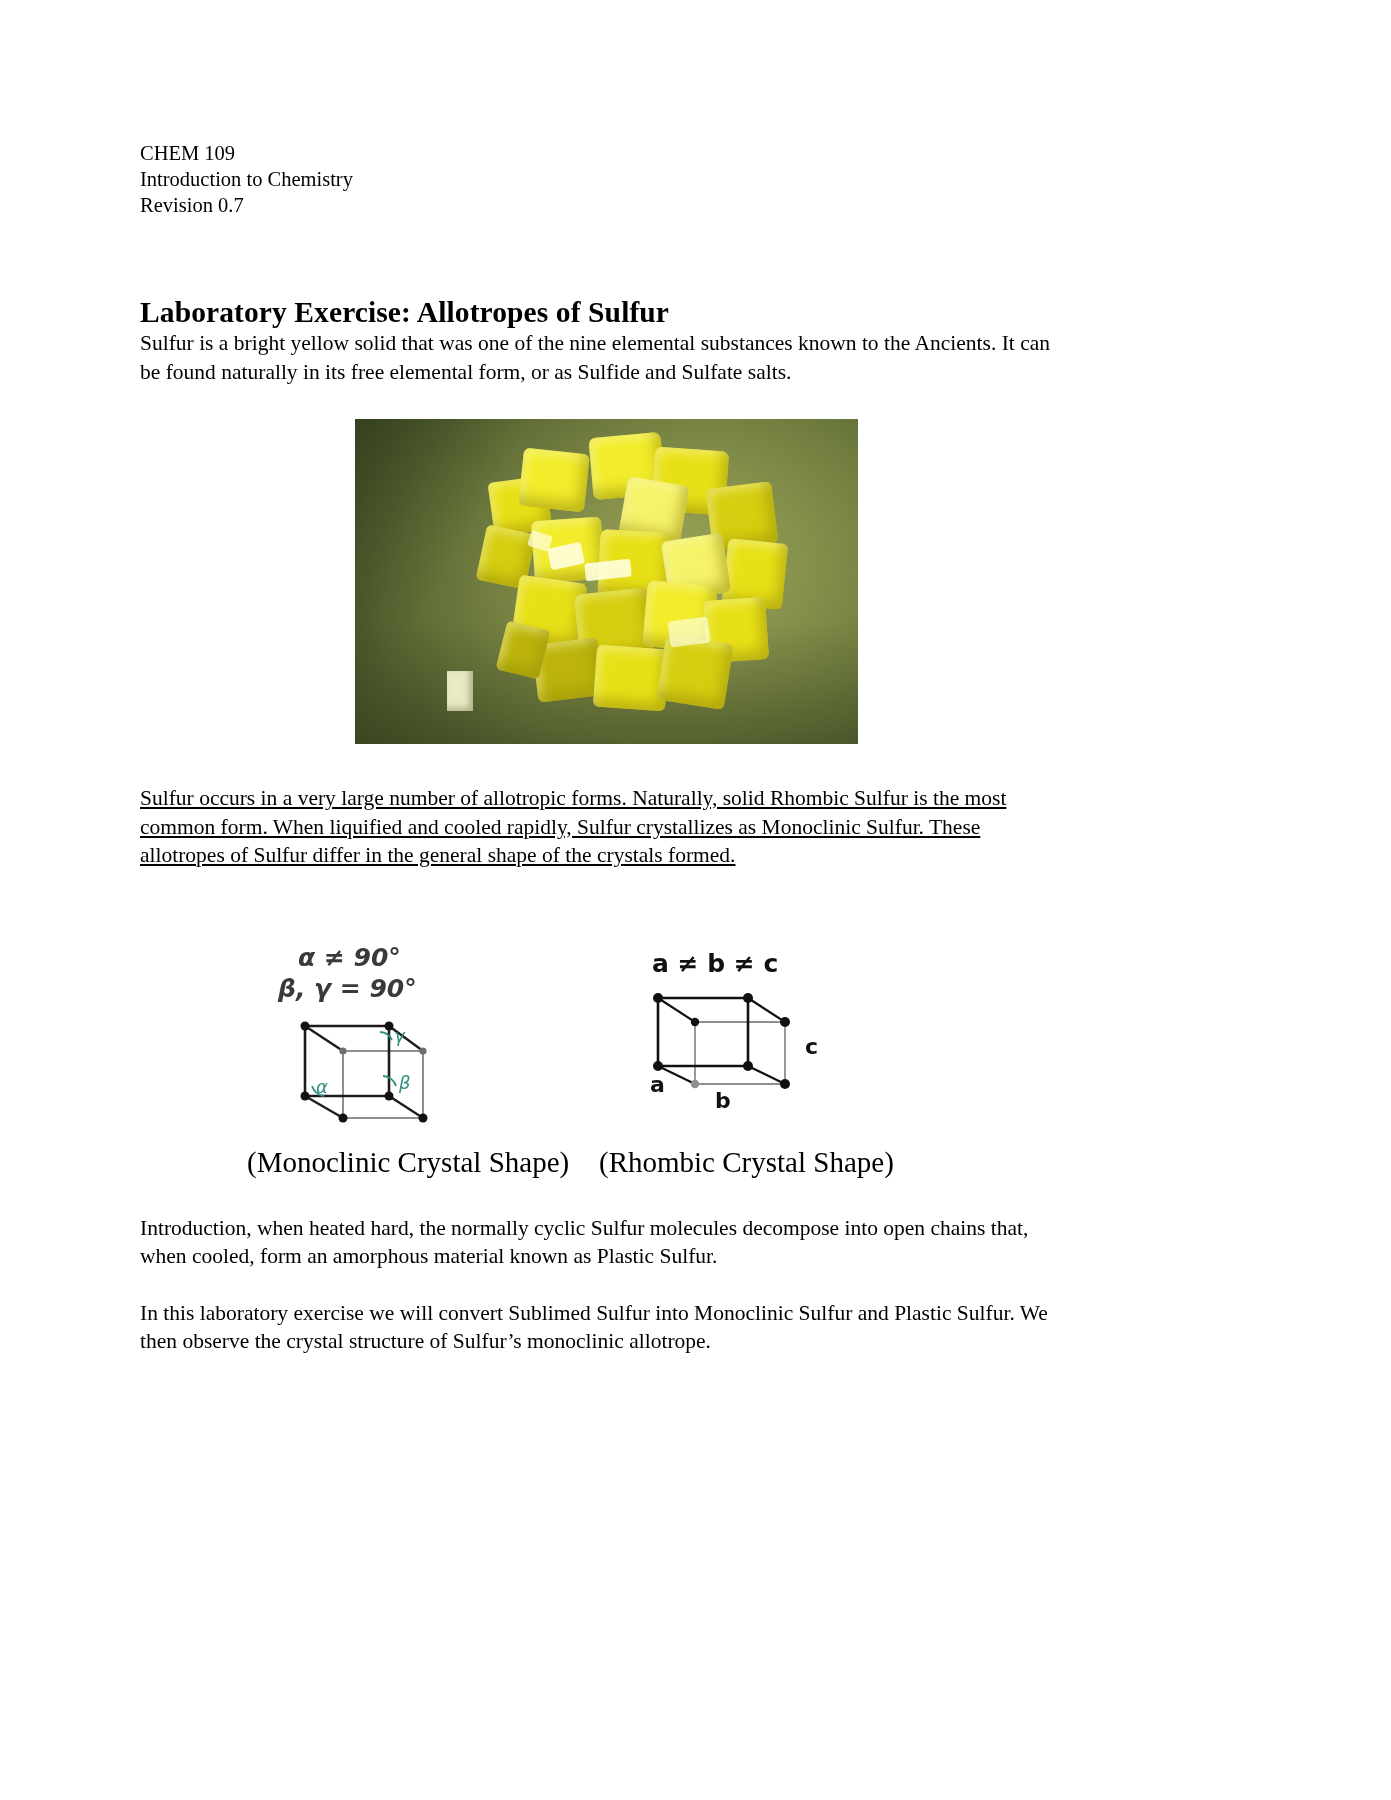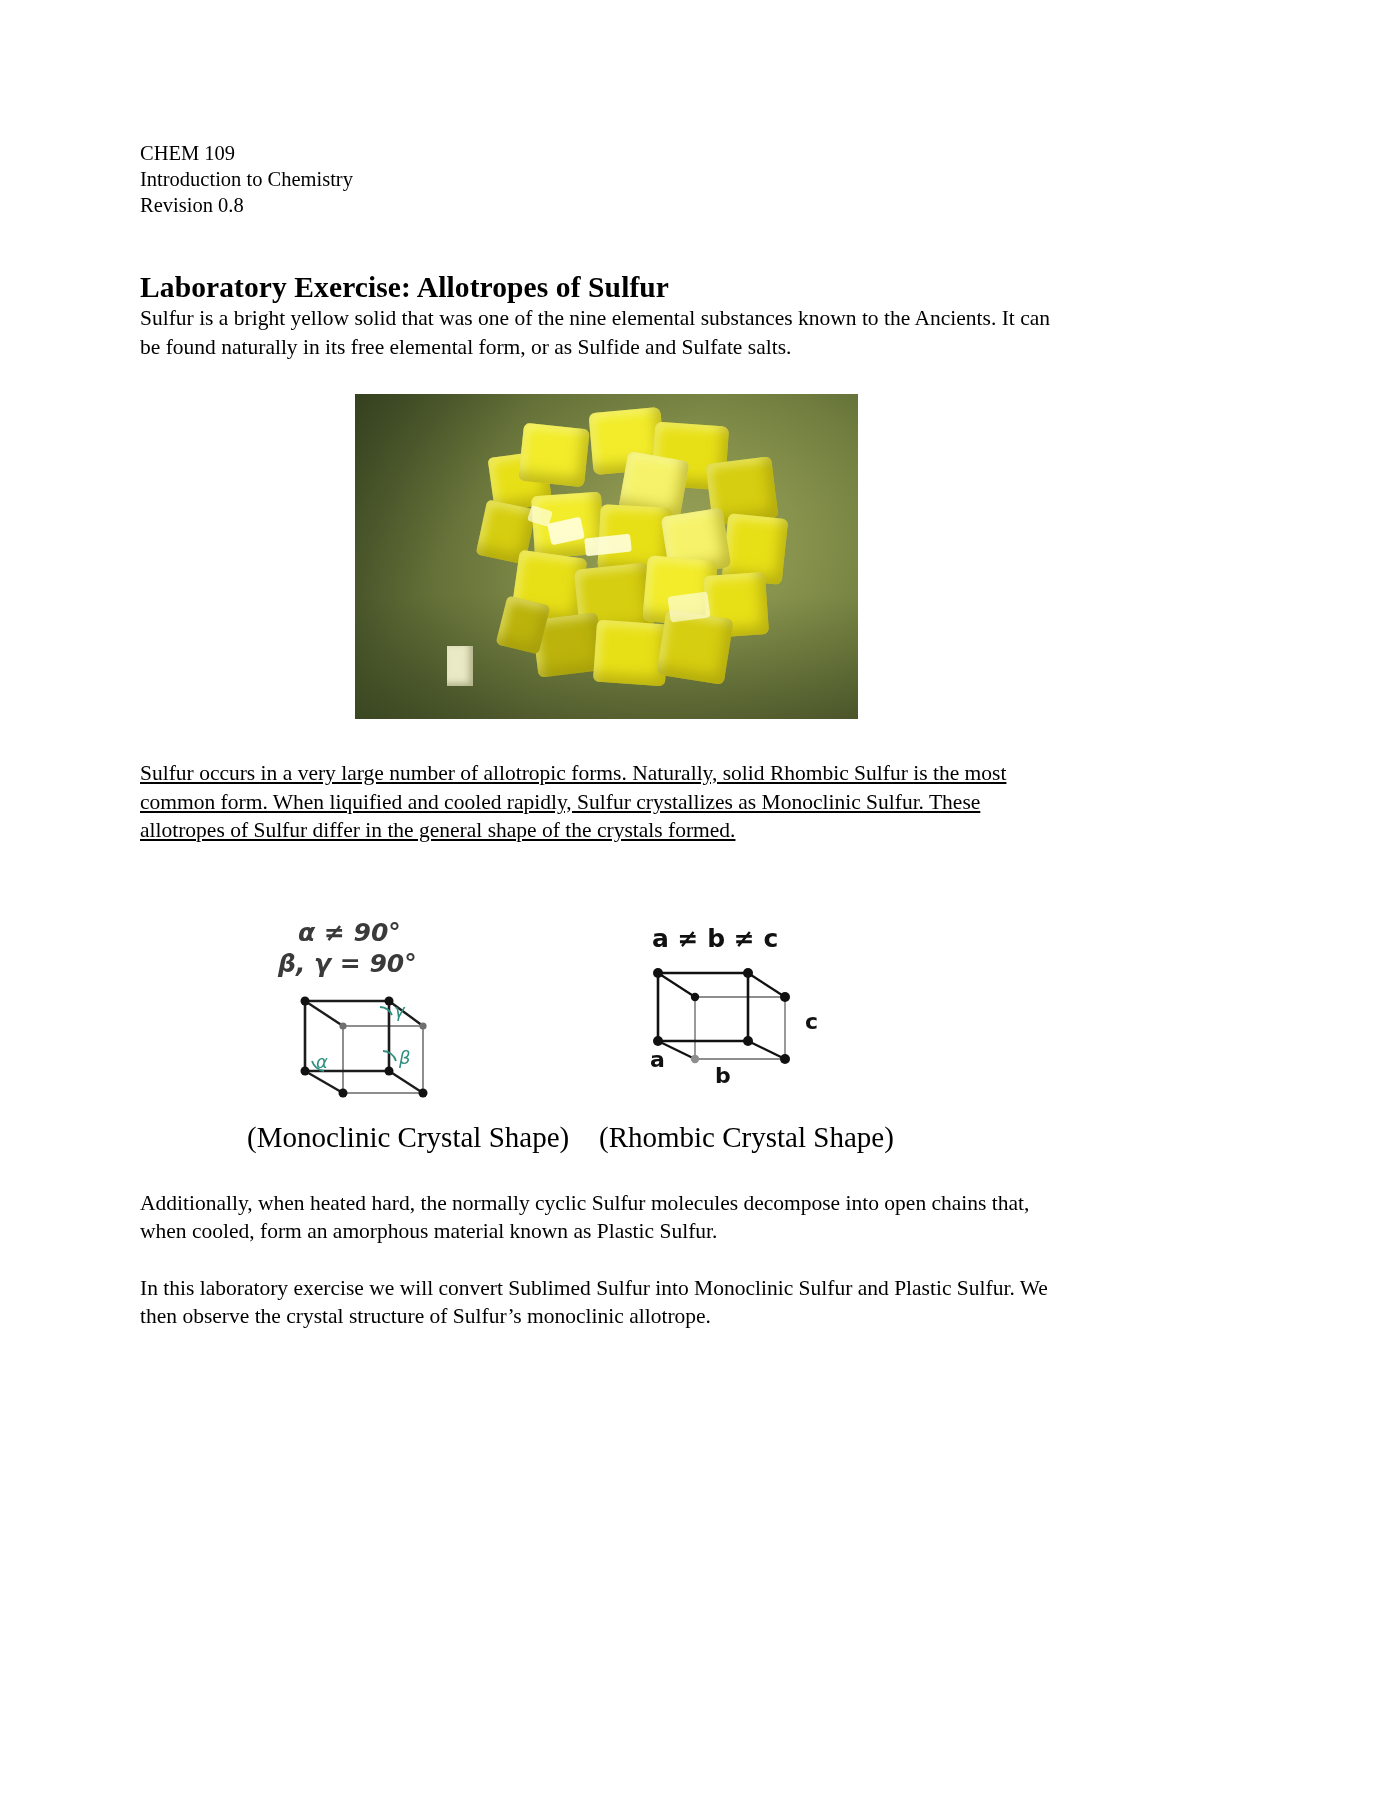--- a/index.html
+++ b/index.html
@@ -31,21 +31,21 @@
     font-size: 20.5px;
     line-height: 26px;
   }
   .doc-header div { white-space: pre; }
 
   
   .doc-title {
     font-weight: bold;
     font-size: 29.5px;
     line-height: 34px;
-    margin-top: 52px;
+    margin-top: 77px;
     margin-bottom: 0;
     letter-spacing: 0.1px;
   }
 
   
   p.body-text {
     font-size: 21.5px;
     line-height: 28.5px;
     margin: 0;
     text-align: left;
@@ -141,21 +141,21 @@
 </style>
 </head>
 <body>
 
 <div class="page">
   <div class="content">
 
     <div class="doc-header">
       <div>CHEM 109</div>
       <div>Introduction to Chemistry</div>
-      <div>Revision 0.8</div>
+      <div>Revision 0.7</div>
     </div>
 
     <h1 class="doc-title">Laboratory Exercise:  Allotropes of Sulfur</h1>
 
     <p class="body-text para-intro">Sulfur is a bright yellow solid that was one of the nine elemental substances known to the Ancients.  It can be found naturally in its free elemental form, or as Sulfide and Sulfate salts.</p>
 
     <div class="photo-wrap">
       <div class="photo">
         <div class="vignette"></div>
         <div class="crystal-mass">
@@ -287,20 +287,20 @@
           <text x="185" y="128" font-size="22" font-weight="bold" fill="#111111" font-family="DejaVu Sans, Liberation Sans, sans-serif">c</text>
         </svg>
       </div>
 
       <div class="diagram-caption caption-mono">(Monoclinic Crystal Shape)</div>
       <div class="diagram-caption caption-rhomb">(Rhombic Crystal Shape)</div>
     </div>
 
     <div class="spacer-48"></div>
 
-    <p class="body-text para-plastic">Additionally, when heated hard, the normally cyclic Sulfur molecules decompose into open chains that, when cooled, form an amorphous material known as Plastic Sulfur.</p>
+    <p class="body-text para-plastic">Introduction, when heated hard, the normally cyclic Sulfur molecules decompose into open chains that, when cooled, form an amorphous material known as Plastic Sulfur.</p>
 
     <div class="spacer-28"></div>
 
     <p class="body-text para-convert">In this laboratory exercise we will convert Sublimed Sulfur into Monoclinic Sulfur and Plastic Sulfur.  We then observe the crystal structure of Sulfur’s monoclinic allotrope.</p>
 
   </div>
 </div>
 
 </body></html>

